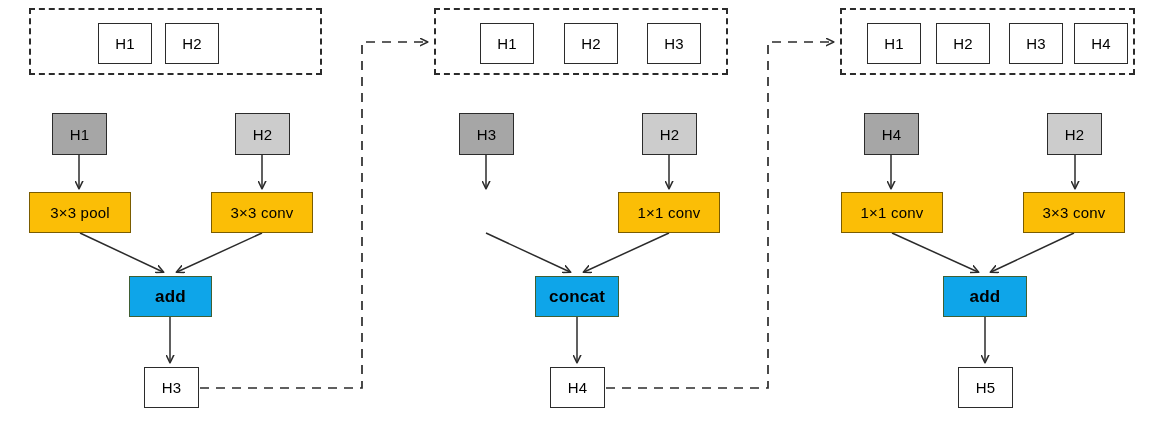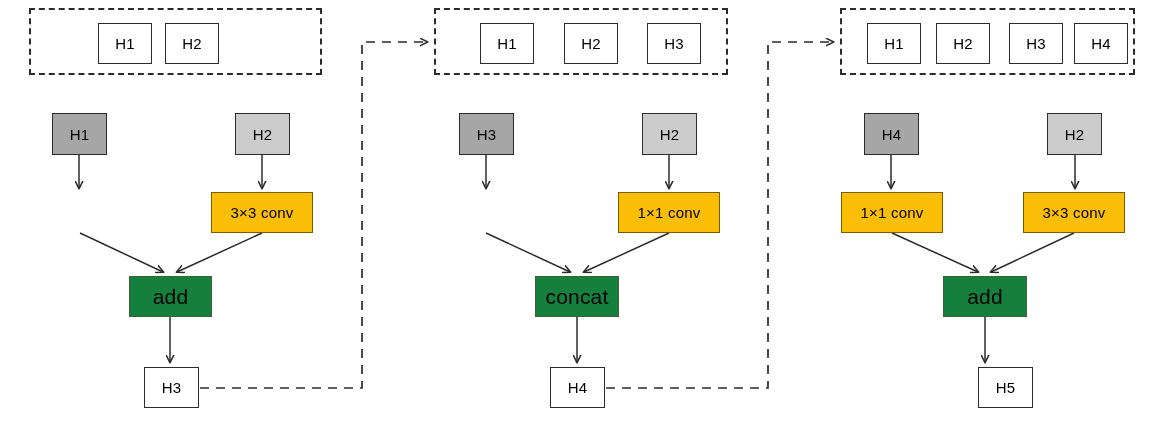--- a/index.html
+++ b/index.html
@@ -7,21 +7,21 @@
   #stage{position:relative;width:1164px;height:438px;overflow:hidden;background:#fff;}
   svg#wires{position:absolute;left:0;top:0;width:1164px;height:438px;pointer-events:none;}
 
   .node{position:absolute;box-sizing:border-box;display:flex;align-items:center;
         justify-content:center;border:1.6px solid #2b2b2b;font-size:15px;line-height:1;
         letter-spacing:.2px;background:#fff;}
   .node.hbox{font-size:15px;}
   .node.dark{background:#a6a6a6;}
   .node.light{background:#cccccc;}
   .node.op{background:#fbbe06;border-color:#7a5c00;font-size:15px;}
-  .node.merge{background:#15803d;border-color:#3f5f34;font-size:21px;}
+  .node.merge{background:#0ea5e9;border-color:#3f5f34;font-size:17px;font-weight:bold;}
   .dashbox{position:absolute;box-sizing:border-box;border:2px dashed #2b2b2b;background:transparent;}
   .panel{position:absolute;top:0;left:0;width:1164px;height:342px;}
 </style>
 </head>
 <body>
 
 <div id="stage">
 
   <svg id="wires" viewBox="0 0 1164 438">
     <defs>
@@ -64,20 +64,21 @@
   </svg>
 
   <div class="panel">
     <div class="dashbox" style="left:29px;top:8px;width:293px;height:67px;"></div>
     <div class="node hbox" style="left:98px;top:23px;width:54px;height:41px;">H1</div>
     <div class="node hbox" style="left:165px;top:23px;width:54px;height:41px;">H2</div>
 
     <div class="node dark" style="left:52px;top:113px;width:55px;height:42px;">H1</div>
     <div class="node light" style="left:235px;top:113px;width:55px;height:42px;">H2</div>
 
+    <div class="node op" style="left:29px;top:192px;width:102px;height:41px;">3×3 pool</div>
     <div class="node op" style="left:211px;top:192px;width:102px;height:41px;">3×3 conv</div>
 
     <div class="node merge" style="left:129px;top:276px;width:83px;height:41px;">add</div>
 
     <div class="node hbox" style="left:144px;top:367px;width:55px;height:41px;">H3</div>
   </div>
 
   <div class="panel">
     <div class="dashbox" style="left:434px;top:8px;width:294px;height:67px;"></div>
     <div class="node hbox" style="left:480px;top:23px;width:54px;height:41px;">H1</div>
@@ -102,16 +103,16 @@
     <div class="node hbox" style="left:1074px;top:23px;width:54px;height:41px;">H4</div>
 
     <div class="node dark" style="left:864px;top:113px;width:55px;height:42px;">H4</div>
     <div class="node light" style="left:1047px;top:113px;width:55px;height:42px;">H2</div>
 
     <div class="node op" style="left:841px;top:192px;width:102px;height:41px;">1×1 conv</div>
     <div class="node op" style="left:1023px;top:192px;width:102px;height:41px;">3×3 conv</div>
 
     <div class="node merge" style="left:943px;top:276px;width:84px;height:41px;">add</div>
 
-    <div class="node hbox" style="left:958px;top:367px;width:55px;height:41px;margin-left:20px;">H5</div>
+    <div class="node hbox" style="left:958px;top:367px;width:55px;height:41px;">H5</div>
   </div>
 
 </div>
 
 </body></html>

